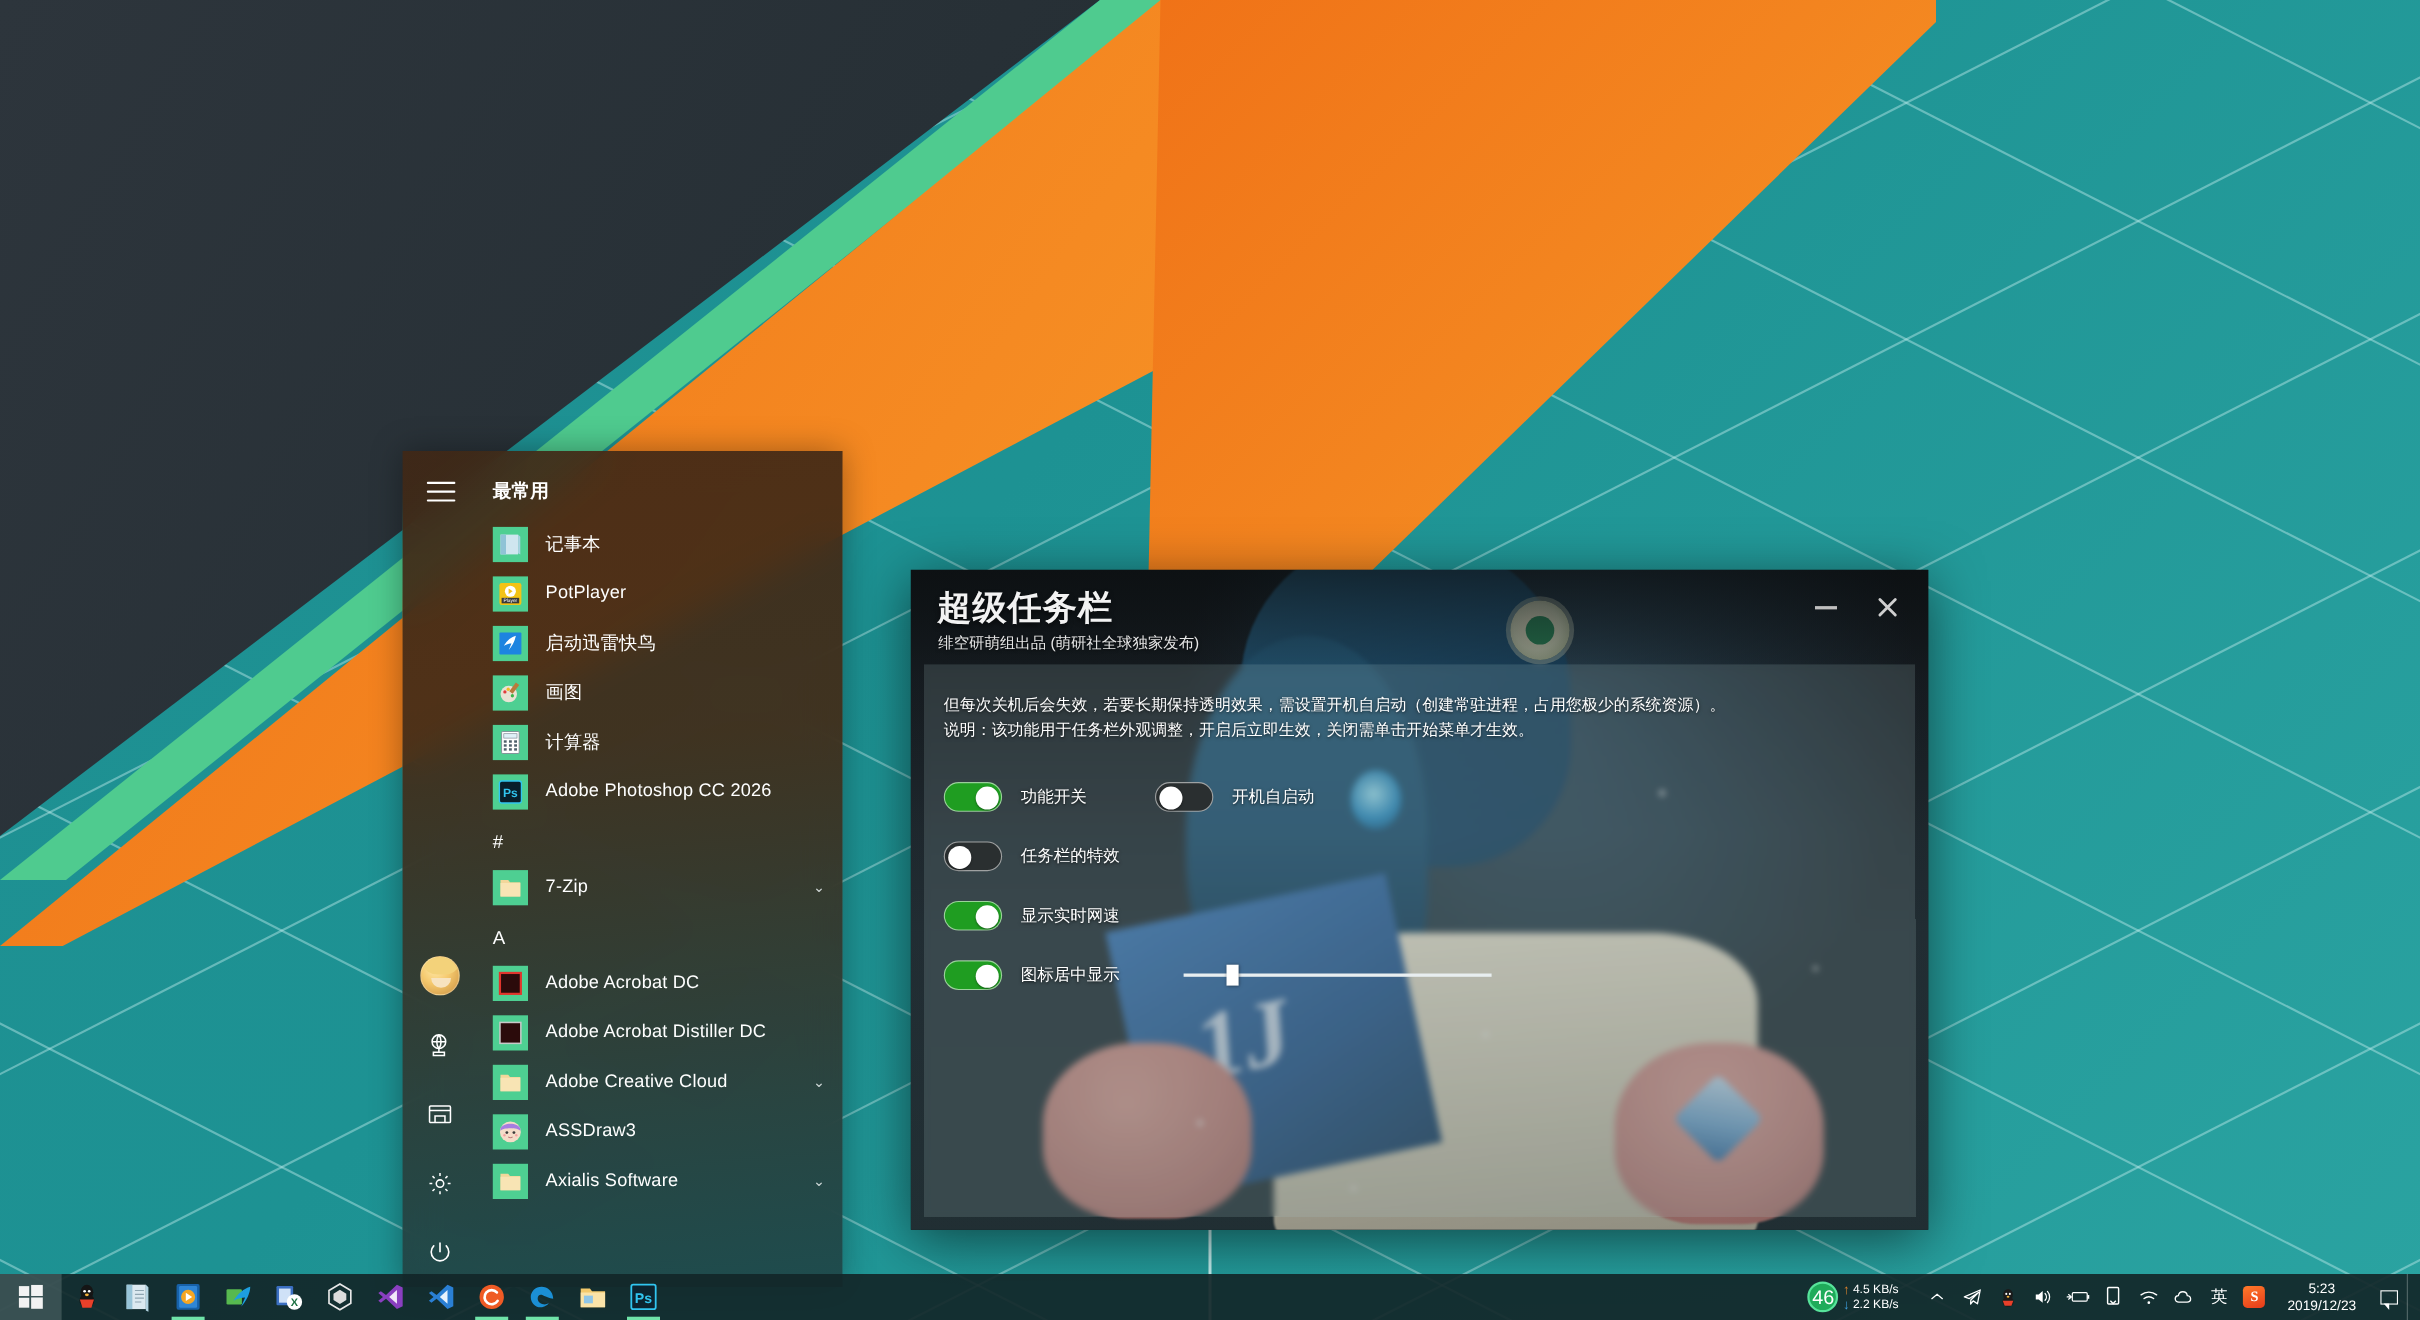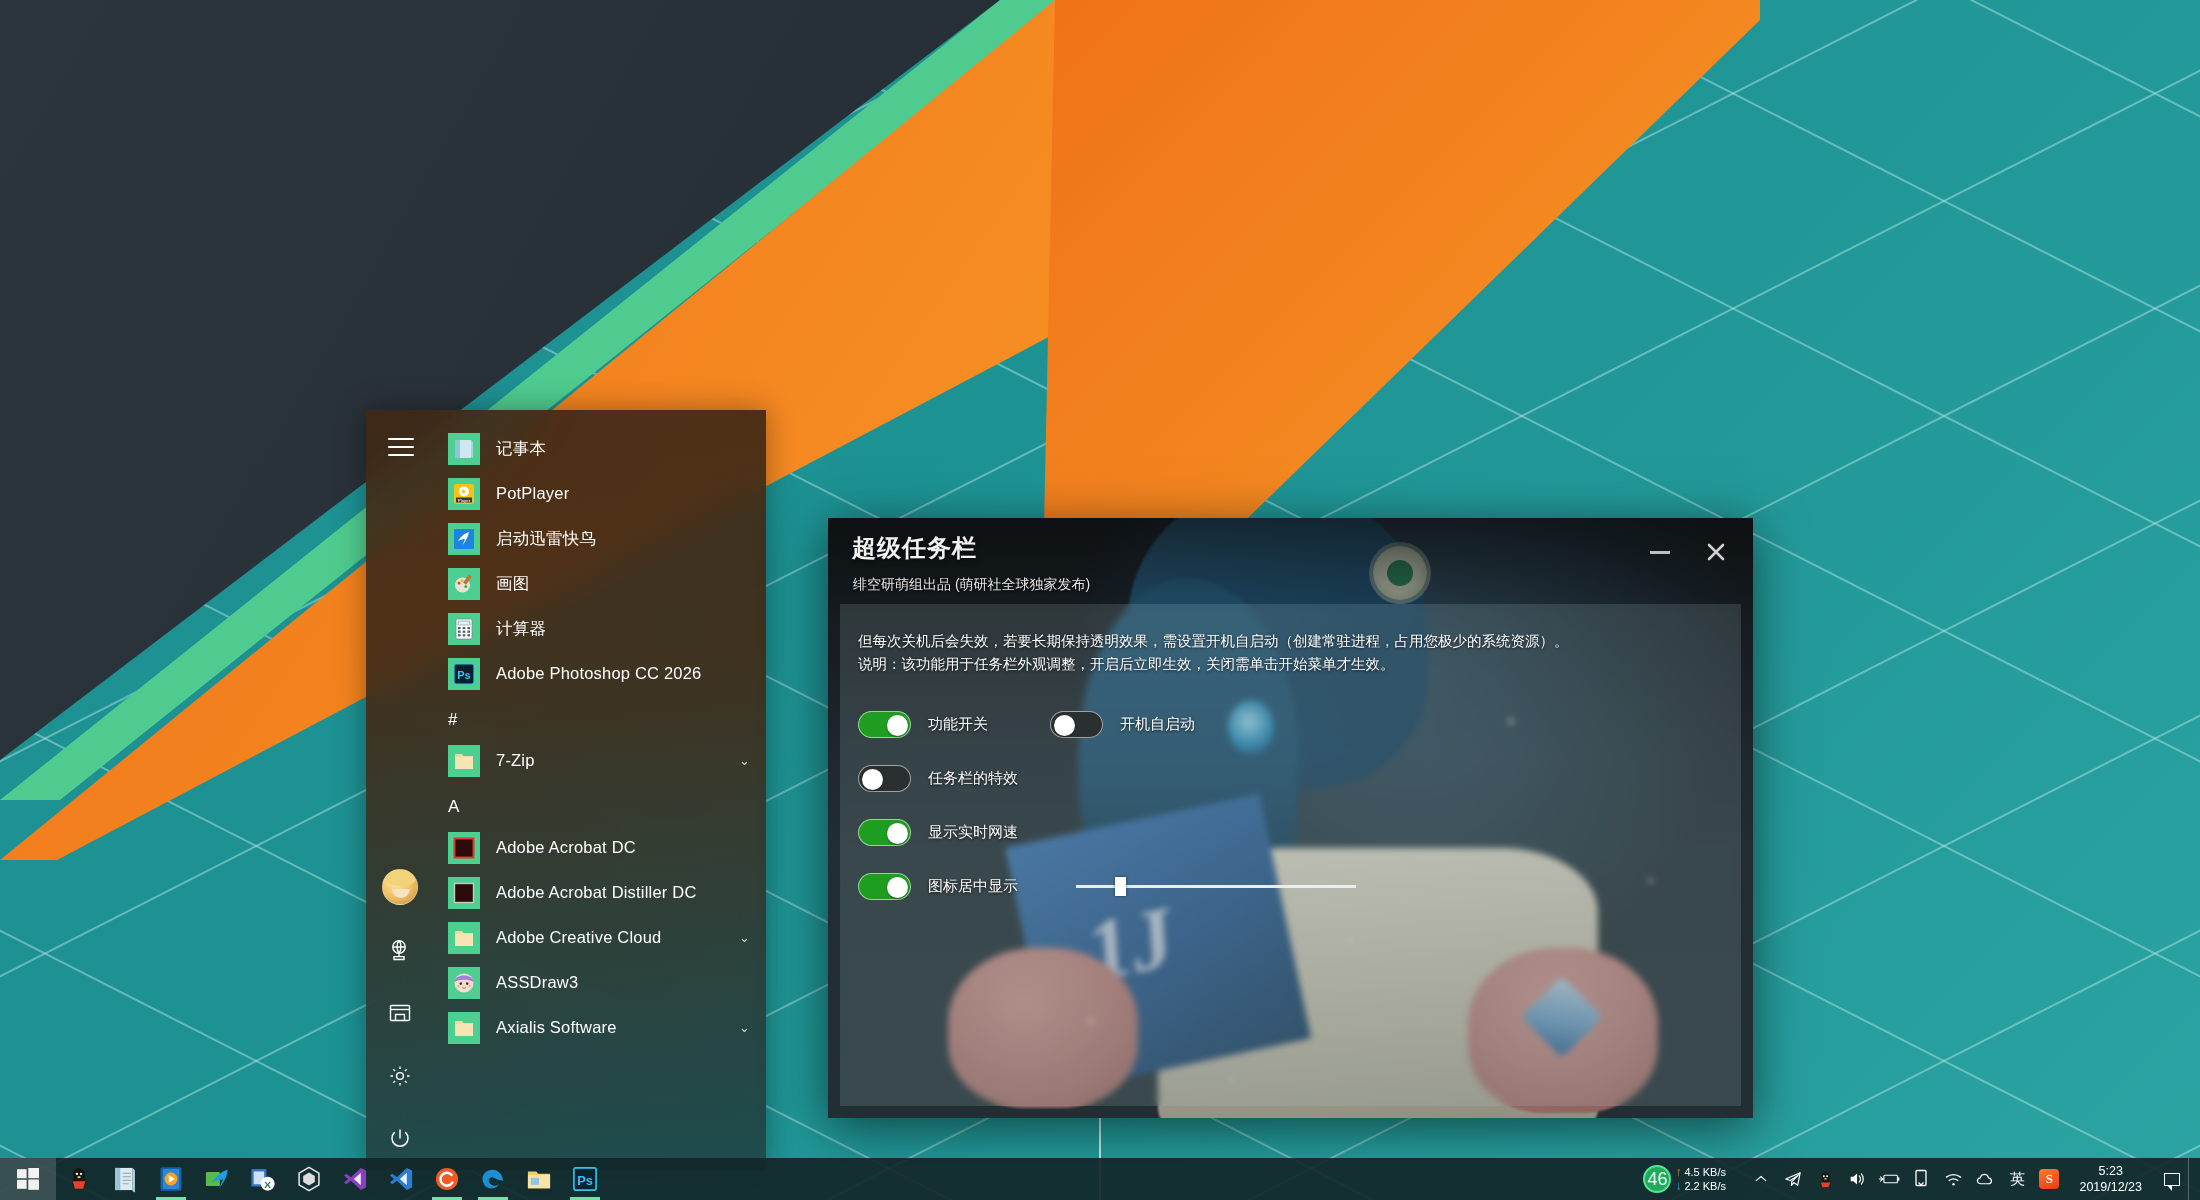--- a/index.html
+++ b/index.html
@@ -237,21 +237,21 @@
     border-radius: 7px;
   }
   .art-snow { position:absolute; border-radius:50%; background: rgba(255,255,255,.55); }
   .win-vignette {
     position: absolute; inset: 0;
     background: linear-gradient(180deg, rgba(10,14,16,.72) 0%, rgba(10,14,16,.30) 16%, rgba(10,14,16,.14) 40%, rgba(12,20,22,.30) 100%);
   }
 
   .win-title {
     position: absolute; left: 24px; top: 14px;
-    font-size: 24px; font-weight: 700; letter-spacing: 1px;
+    font-size: 31px; font-weight: 700; letter-spacing: 1px;
     color: #f2f2f2;
     text-shadow: 0 2px 5px rgba(0,0,0,.6);
   }
   .win-subtitle {
     position: absolute; left: 25px; top: 58px;
     font-size: 14px; color: #e6e6e6;
     text-shadow: 0 1px 3px rgba(0,0,0,.7);
   }
   .win-ctrls {
     position: absolute; right: 14px; top: 14px;
@@ -484,20 +484,21 @@
       </div>
       <div class="rail-btn">
         <svg class="g" width="25" height="25" viewBox="0 0 24 24" fill="none" stroke="#fff" stroke-width="1.5">
           <path d="M12 2.5v9"></path>
             <path d="M6.3 5.6a8 8 0 1 0 11.4 0" stroke-linecap="round"></path>
         </svg>
       </div>
     </div>
   </div>
   <div class="sm-list" id="sm-list">
+      <div class="sm-header">最常用</div>
       <div class="sm-item">
         <div class="sm-tile">
           <svg width="24" height="24" viewBox="0 0 24 24">
             <rect x="3" y="3" width="16" height="18" fill="#cfe6ef"></rect>
             <rect x="3" y="3" width="5" height="18" fill="#8fc3d6"></rect>
             <path d="M19 3l2 2v16l-2-1z" fill="#a9d3e2"></path>
           </svg>
         </div>
         <div class="sm-label">记事本</div>
       </div>

